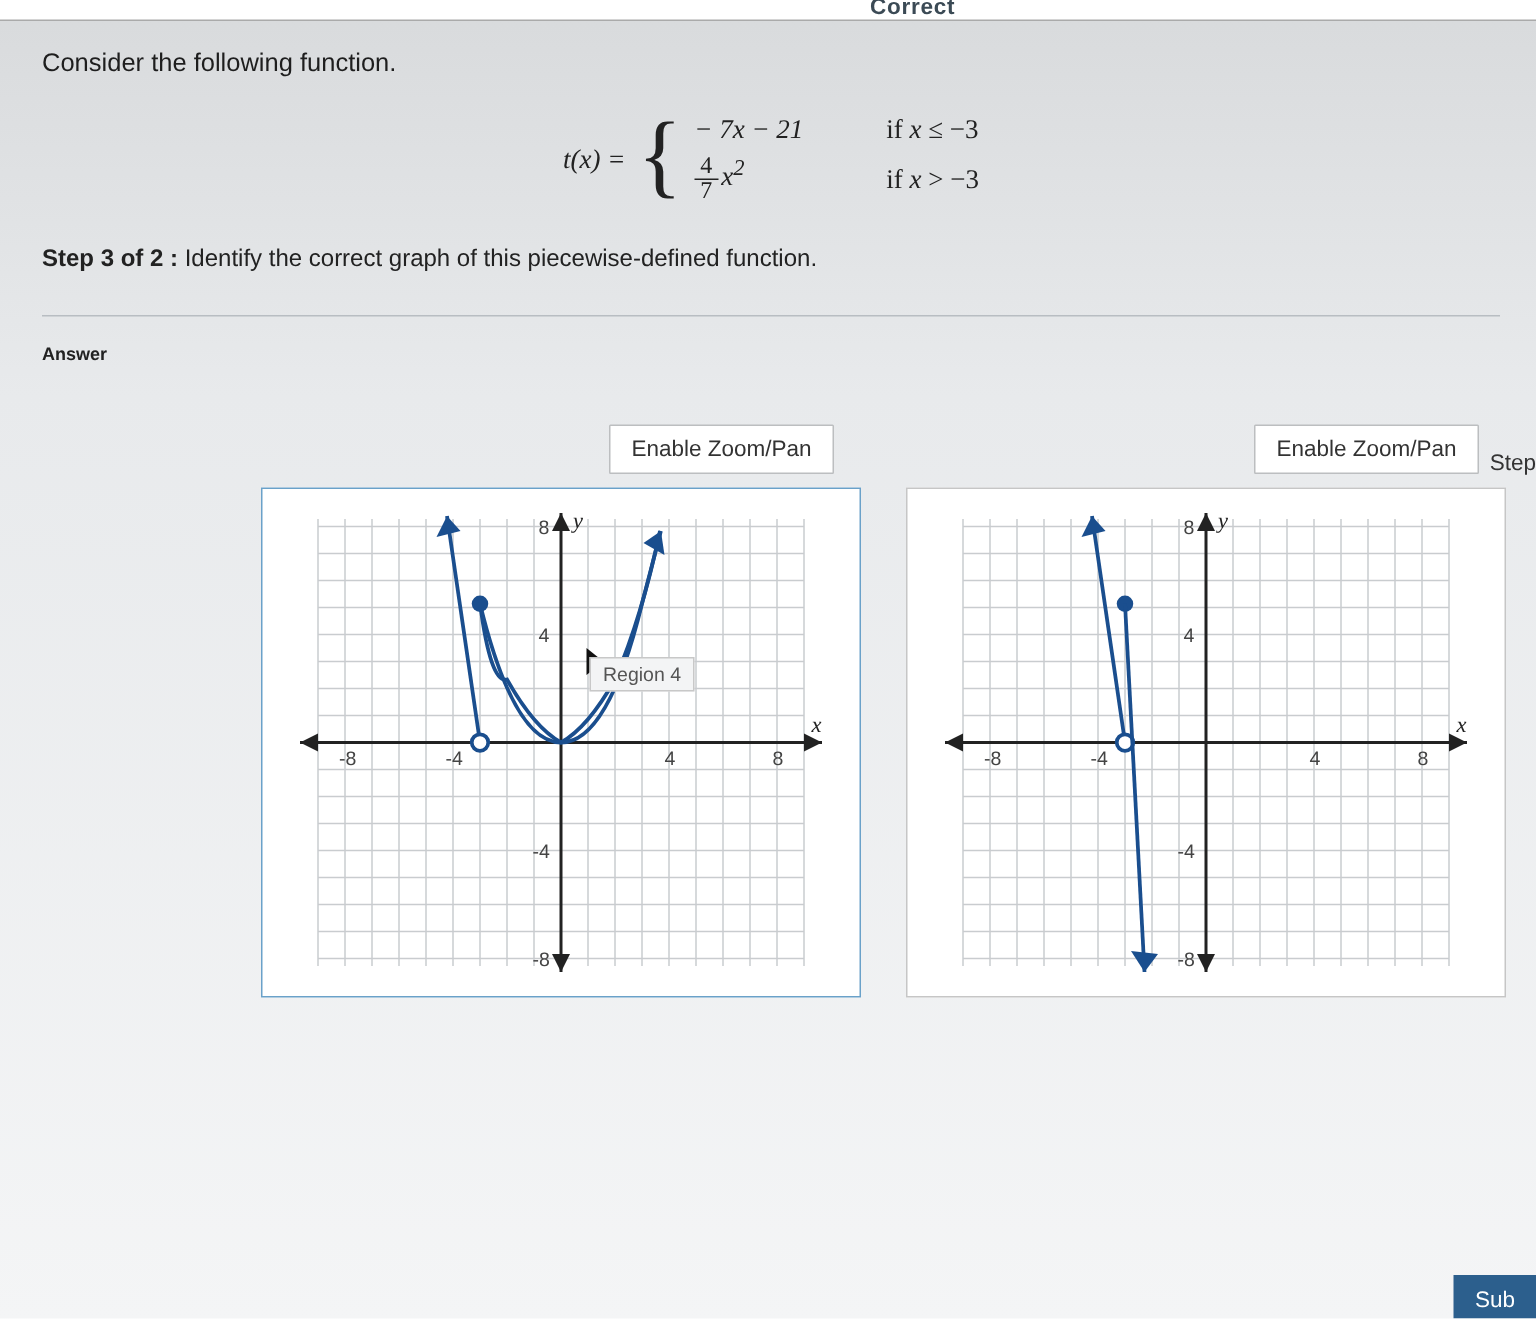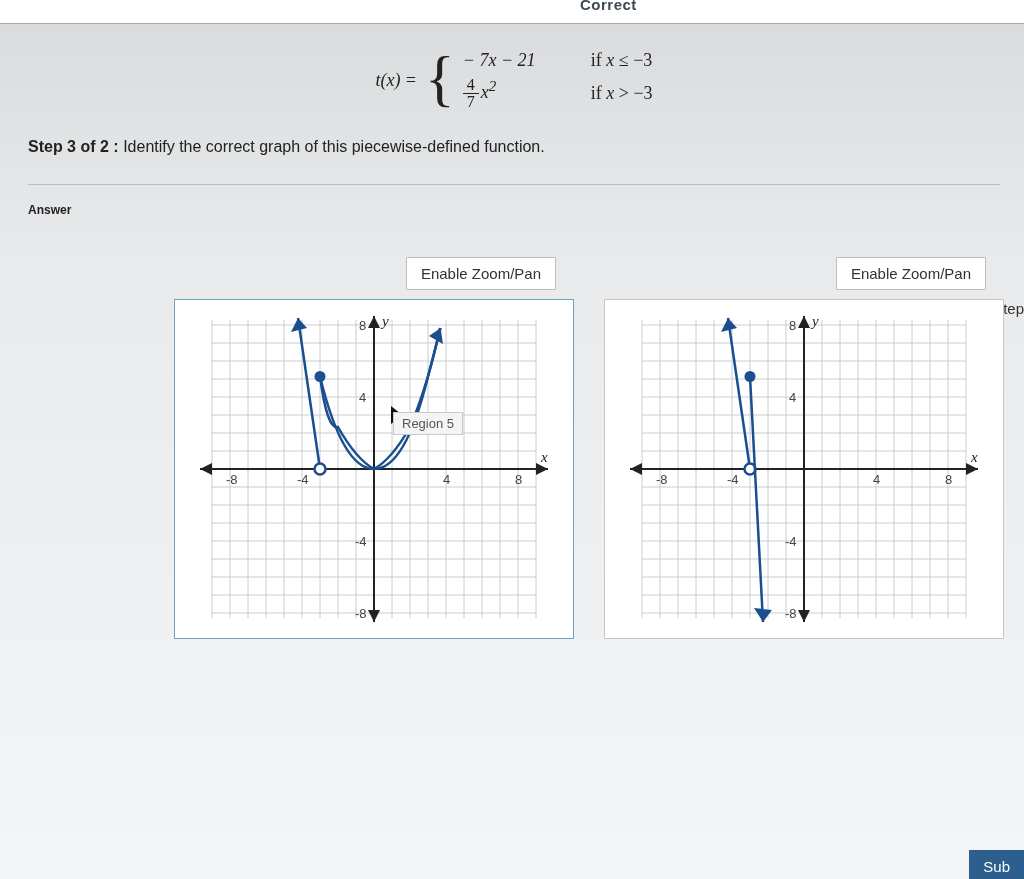--- a/index.html
+++ b/index.html
@@ -6,21 +6,21 @@
   body {
     font-family: "Helvetica Neue", Arial, sans-serif;
     background: linear-gradient(180deg, #d8dadc 0%, #e8eaec 30%, #f4f5f6 100%);
     width: 1024px;
     height: 879px;
     overflow: hidden;
     color: #222;
     position: relative;
   }
   .top-strip {
-    height: 24px;
+    height: 14px;
     background: #fff;
     border-bottom: 1px solid #aaa;
     position: relative;
     text-decoration: underline;
   }
   .correct-badge {
     position: absolute;
     top: -4px;
     left: 580px;
     font-weight: 700;
@@ -119,20 +119,21 @@
   }
 </style>
 </head>
 <body>
 
 <div class="top-strip">
   <span class="correct-badge">Correct</span>
 </div>
 
 <div class="content">
+  <p class="prompt">Consider the following function.</p>
 
   <div class="equation-row">
     <span class="eq-wrap">
       <span>t(x) =</span>
       <span class="brace">{</span>
       <span class="cases">
         <span class="case-row">
           <span class="expr">− 7x − 21</span>
           <span class="cond">
             <span>if </span><span class="v">x</span><span> ≤ −3</span>
@@ -237,21 +238,21 @@
           <circle class="pt-open" cx="135" cy="159" r="5.5"></circle>
 
           <path class="curve" d="M135,66 Q142,120 153,117 Q171,149 189,159 Q207,149 225,117 Q243,75 255,18"></path>
 
           <path class="curve" d="M135,66.5 C150,128 168,159 189,159 C210,159 228,128 243,66.5 L255.6,18"></path>
           <polygon class="curve-arrow" points="255.6,18 244,26 258,34"></polygon>
           <circle class="pt-fill" cx="135" cy="66.5" r="5.5"></circle>
 
           <polygon points="206,96 206,114 211,110 215,118 218,116 214,108 221,108" fill="#111"></polygon>
         </svg>
-        <div class="tooltip">Region 5</div>
+        <div class="tooltip">Region 4</div>
       </div>
     </div>
 
     <div class="graph-card">
       <button class="zoom-btn">Enable Zoom/Pan</button>
       <div class="plot-box second">
         <svg width="378" height="318" viewBox="0 0 378 318">
           <g>
             <line class="grid-line" x1="27" y1="10" x2="27" y2="308"></line>
               <line class="grid-line" x1="45" y1="10" x2="45" y2="308"></line>

